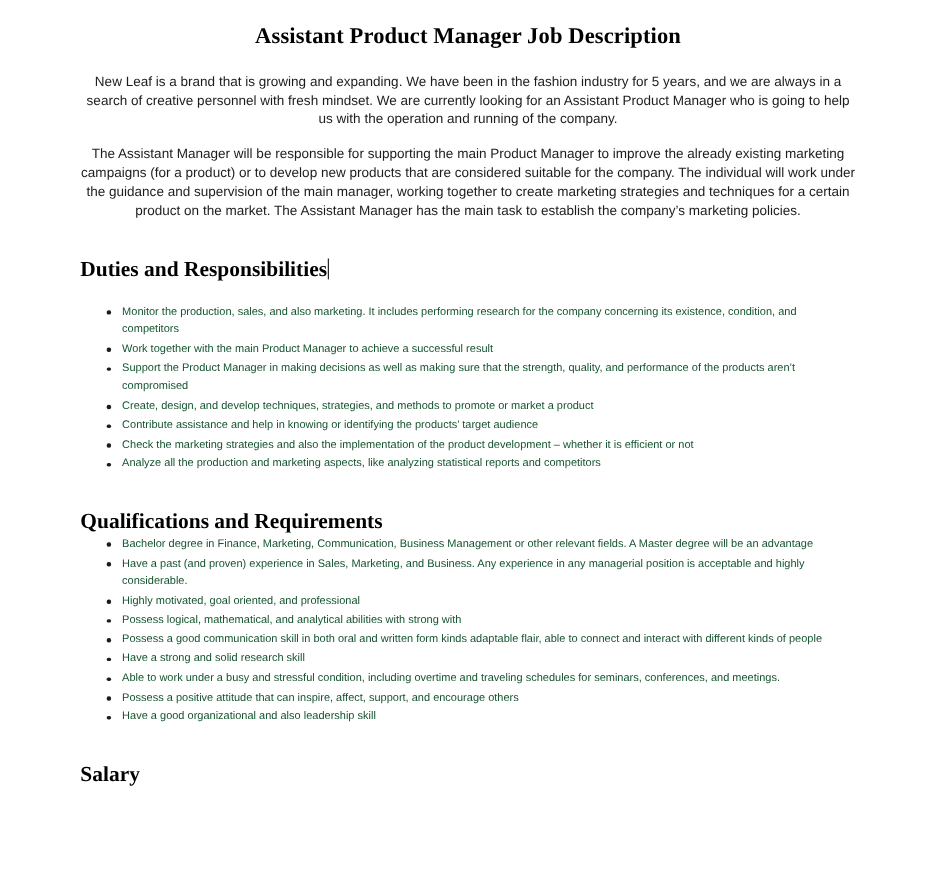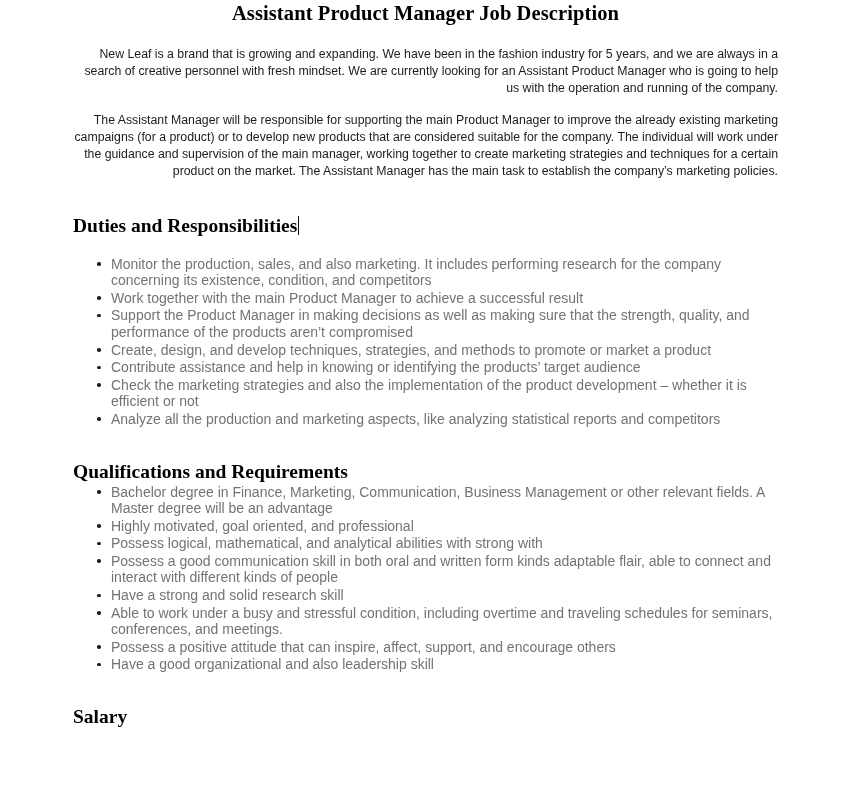--- a/index.html
+++ b/index.html
@@ -26,31 +26,31 @@
   }
 
   
   .doc-title {
     font-family: "Liberation Serif", serif;
     font-weight: bold;
     font-size: 20.5px;
     line-height: 26px;
     text-align: center;
     color: #000000;
-    margin: 0 0 0 0;
+    margin: 20px 0 0 0;
     letter-spacing: 0.1px;
   }
 
   
   .para {
     font-family: "Liberation Sans", sans-serif;
     font-size: 12.3px;
     line-height: 16.8px;
     color: #1c1c1c;
-    text-align: right;
+    text-align: center;
     margin: 0;
   }
   .para + .para { margin-top: 16px; }
 
   .intro-block { margin-top: 20px; }
   .second-block { margin-top: 19px; }
 
   
   .section-heading {
     font-family: "Liberation Serif", serif;
@@ -83,23 +83,23 @@
     list-style: none;
     margin: 0;
     padding: 0;
   }
   ul.duties-list { margin-top: 18px; }
   ul.quals-list  { }
 
   ul.bullets li {
     position: relative;
     font-family: "Liberation Sans", sans-serif;
-    font-size: 14px;
+    font-size: 10px;
     line-height: 16.6px;
-    color: #737373;
+    color: #14532d;
     padding-left: 38px;
     margin: 0 0 1px 0;
   }
   ul.bullets li::before {
     content: "";
     position: absolute;
     left: 24px;
     top: 6.5px;
     width: 3.5px;
     height: 3.5px;
@@ -127,20 +127,21 @@
     <li>Create, design, and develop techniques, strategies, and methods to promote or market a product</li>
     <li>Contribute assistance and help in knowing or identifying the products’ target audience</li>
     <li>Check the marketing strategies and also the implementation of the product development – whether it is efficient or not</li>
     <li>Analyze all the production and marketing aspects, like analyzing statistical reports and competitors</li>
   </ul>
 
   <h2 class="section-heading heading-quals">Qualifications and Requirements</h2>
 
   <ul class="bullets quals-list">
     <li>Bachelor degree in Finance, Marketing, Communication, Business Management or other relevant fields. A Master degree will be an advantage</li>
+    <li>Have a past (and proven) experience in Sales, Marketing, and Business. Any experience in any managerial position is acceptable and highly considerable.</li>
     <li>Highly motivated, goal oriented, and professional</li>
     <li>Possess logical, mathematical, and analytical abilities with strong with</li>
     <li>Possess a good communication skill in both oral and written form kinds adaptable flair, able to connect and interact with different kinds of people</li>
     <li>Have a strong and solid research skill</li>
     <li>Able to work under a busy and stressful condition, including overtime and traveling schedules for seminars, conferences, and meetings.</li>
     <li>Possess a positive attitude that can inspire, affect, support, and encourage others</li>
     <li>Have a good organizational and also leadership skill</li>
   </ul>
 
   <h2 class="section-heading heading-salary">Salary</h2>

